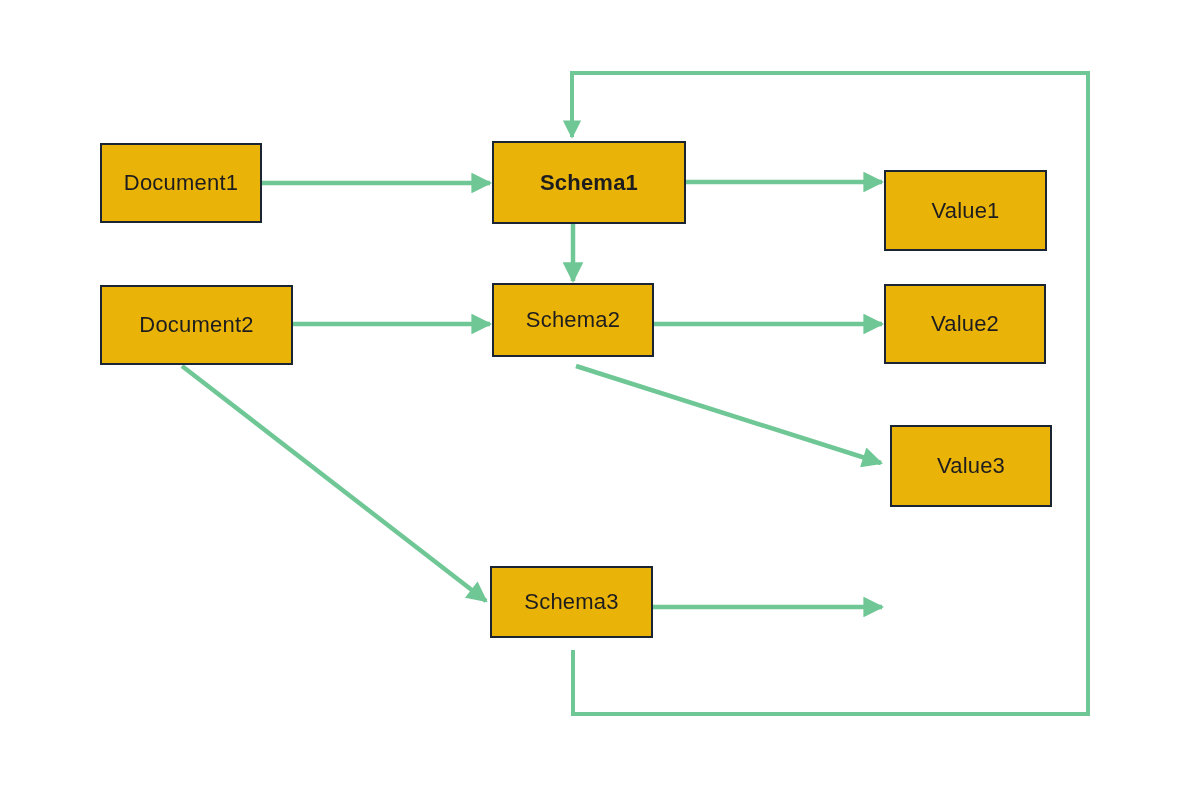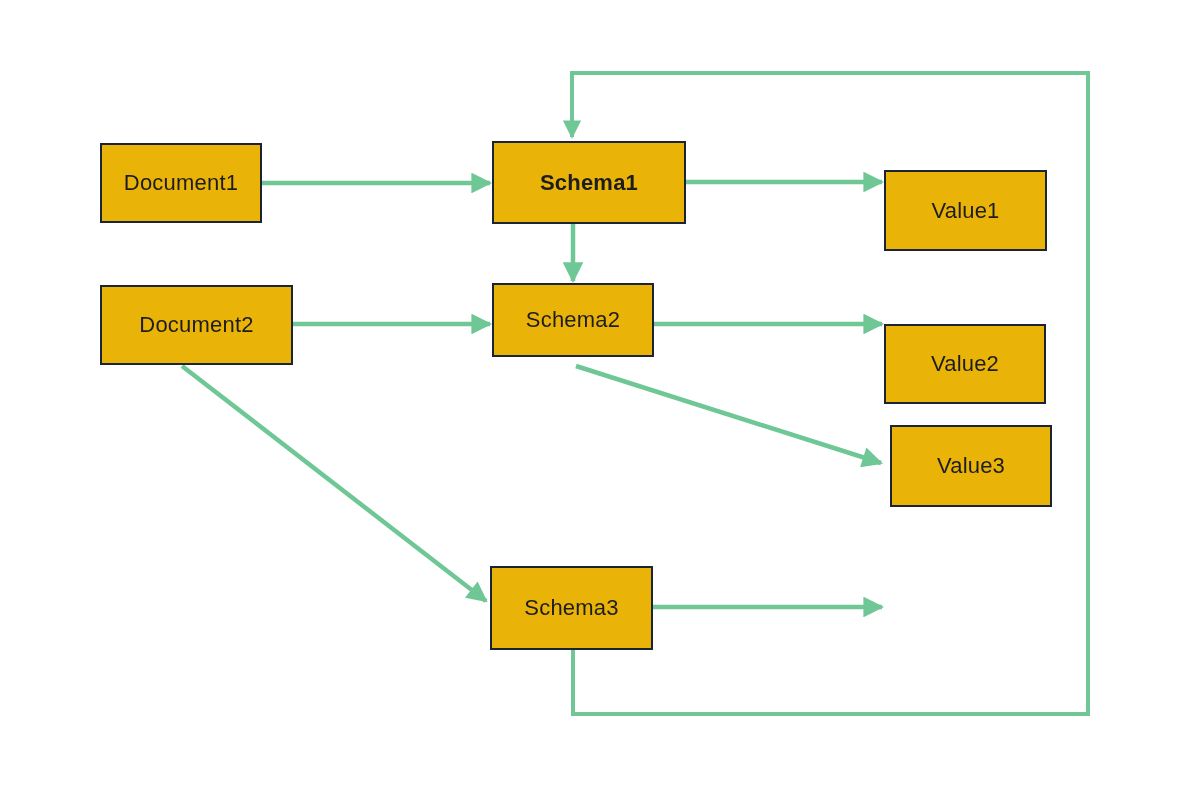--- a/index.html
+++ b/index.html
@@ -42,23 +42,23 @@
     font-size: 22px;
     line-height: 1;
     letter-spacing: 0.2px;
     white-space: nowrap;
   }
   
   .n-document1 { left: 100px; top: 143px; width: 162px; height: 80px; }
   .n-document2 { left: 100px; top: 285px; width: 193px; height: 80px; }
   .n-schema1   { left: 492px; top: 141px; width: 194px; height: 83px; font-weight: bold; }
   .n-schema2   { left: 492px; top: 283px; width: 162px; height: 74px; }
-  .n-schema3   { left: 490px; top: 566px; width: 163px; height: 84px; }
+  .n-schema3   { left: 490px; top: 566px; width: 163px; height: 72px; }
   .n-value1    { left: 884px; top: 142px; width: 163px; height: 81px; margin-top: 28px; }
-  .n-value2    { left: 884px; top: 284px; width: 162px; height: 80px; margin-top: 40px; }
+  .n-value2    { left: 884px; top: 284px; width: 162px; height: 80px; }
   .n-value3    { left: 884px; top: 425px; width: 162px; height: 82px; margin-left: 6px; }
   .n-value4    { left: 884px; top: 566px; width: 162px; height: 82px; }
 </style>
 </head>
 <body>
 
 <div class="stage">
 
   <svg class="edges-layer" width="1200" height="786" viewBox="0 0 1200 786" xmlns="http://www.w3.org/2000/svg">
     <defs>

